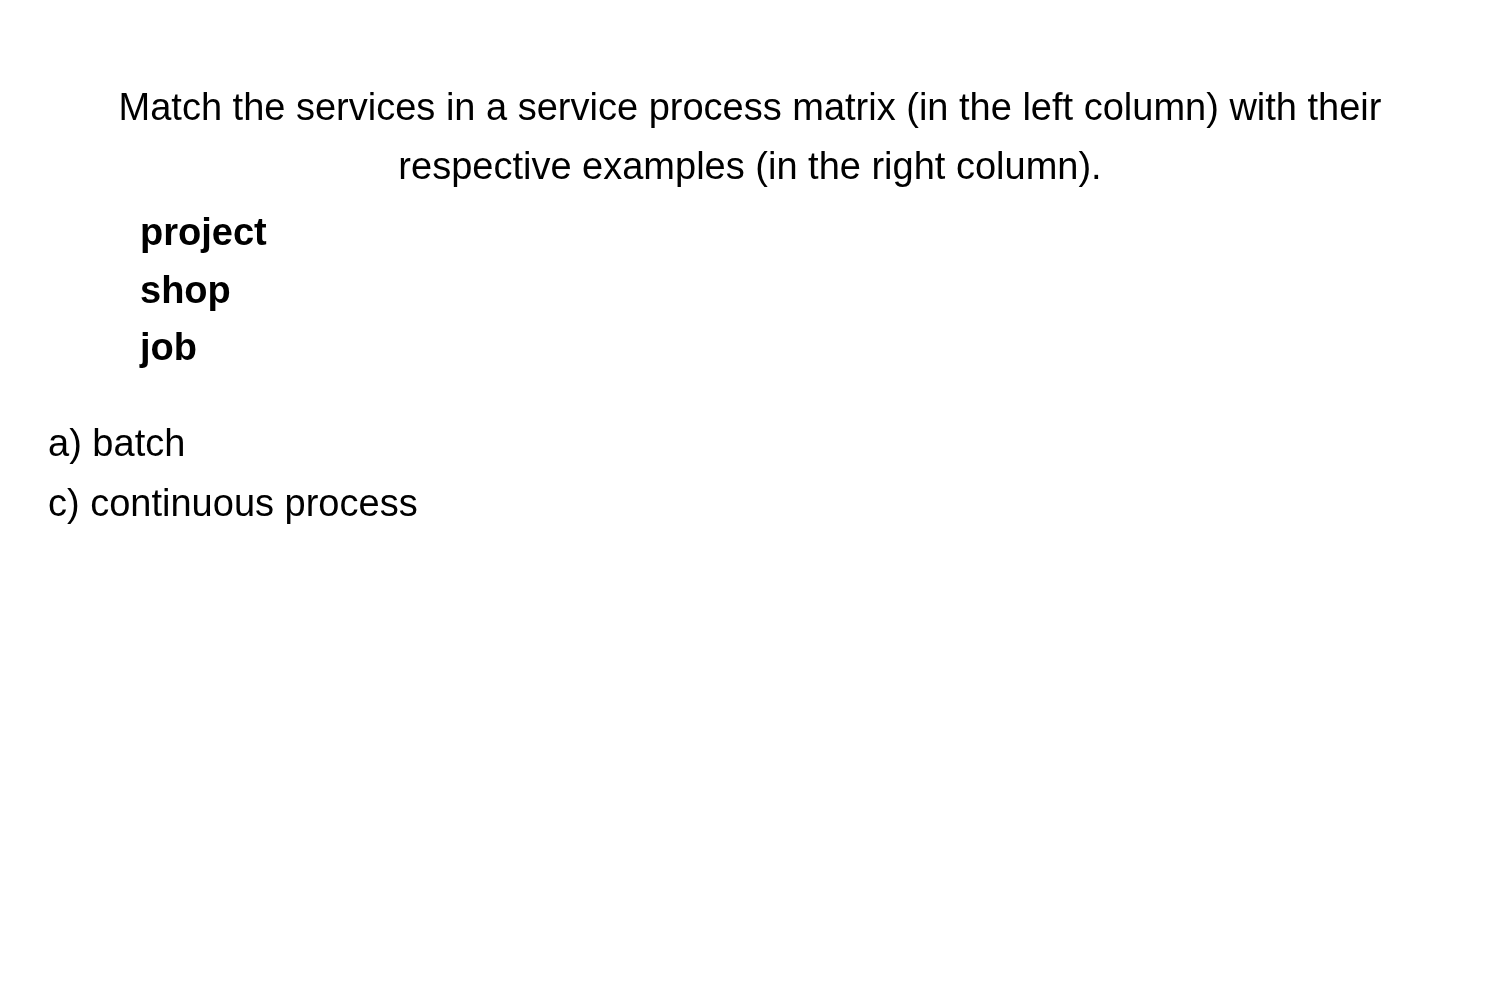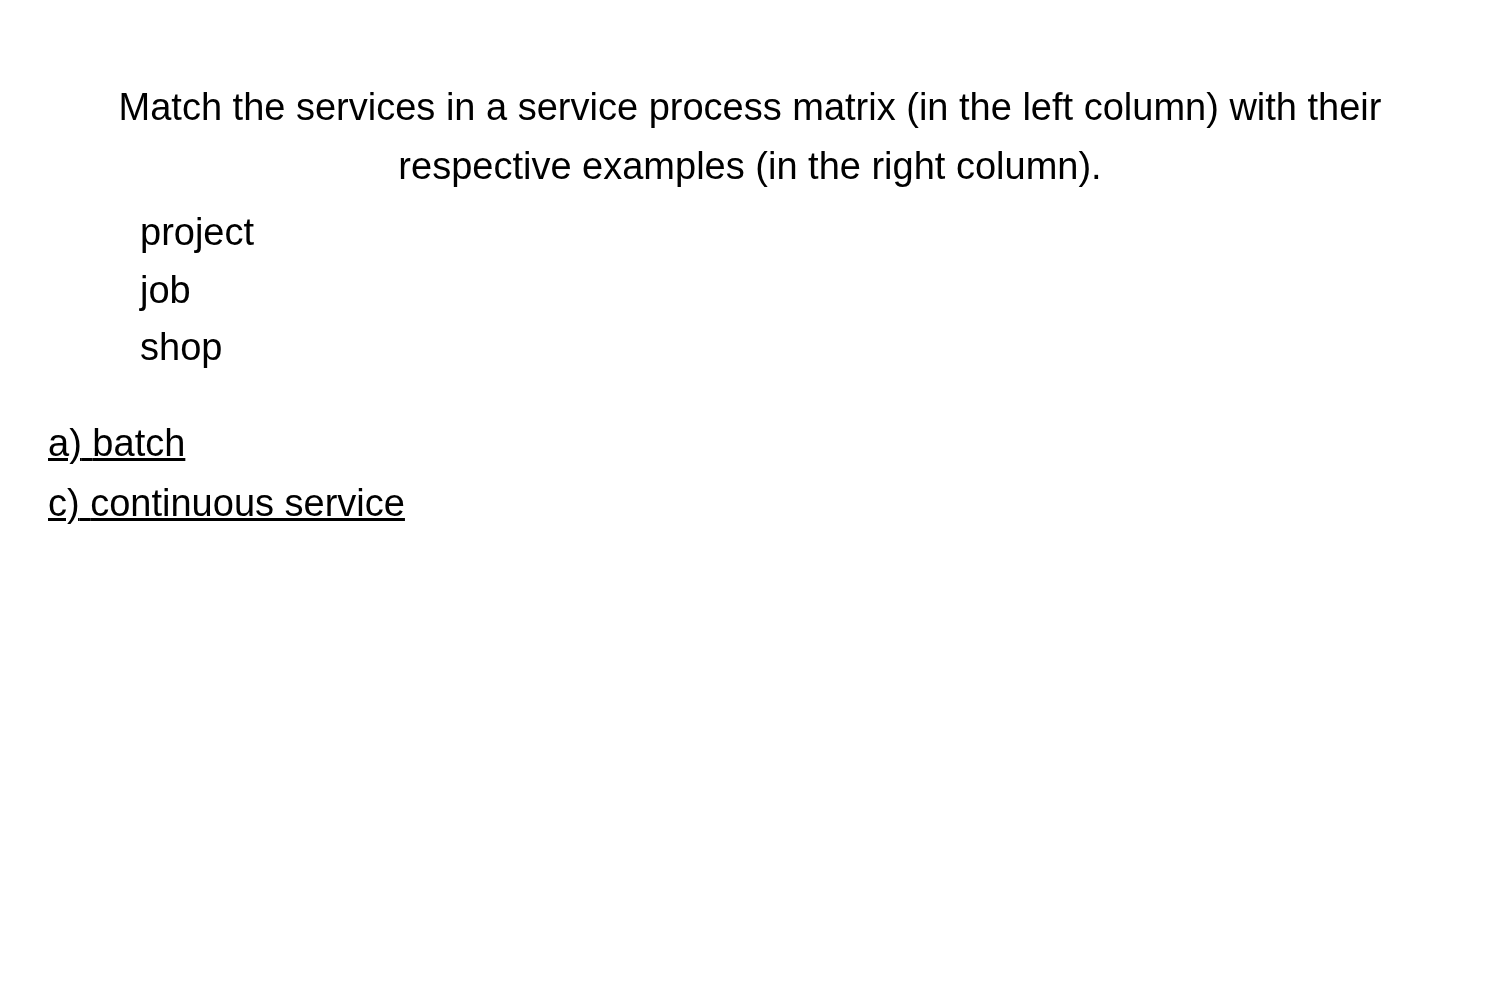--- a/index.html
+++ b/index.html
@@ -20,42 +20,42 @@
     .question-text {
       margin-bottom: 8px;
       text-align: center;
     }
     .indented-list {
       padding-left: 92px;
       margin-bottom: 38px;
     }
     .indented-list div {
       line-height: 1.52;
+      font-weight: bold;
     }
     .options {
       line-height: 1.52;
-      text-decoration: underline;
     }
     .options div {
       margin-bottom: 2px;
     }
   </style>
 </head>
 <body>
 
 <div class="question-text">Match the services in a service process matrix (in the left column) with their respective examples (in the right column).</div>
 
 <div class="indented-list">
   <div>project</div>
+  <div>shop</div>
   <div>job</div>
-  <div>shop</div>
 </div>
 
 <div class="options">
   <div>
     <span>a)</span>
     <span>batch</span>
   </div>
   <div>
     <span>c)</span>
-    <span>continuous service</span>
+    <span>continuous process</span>
   </div>
 </div>
 
 </body></html>

